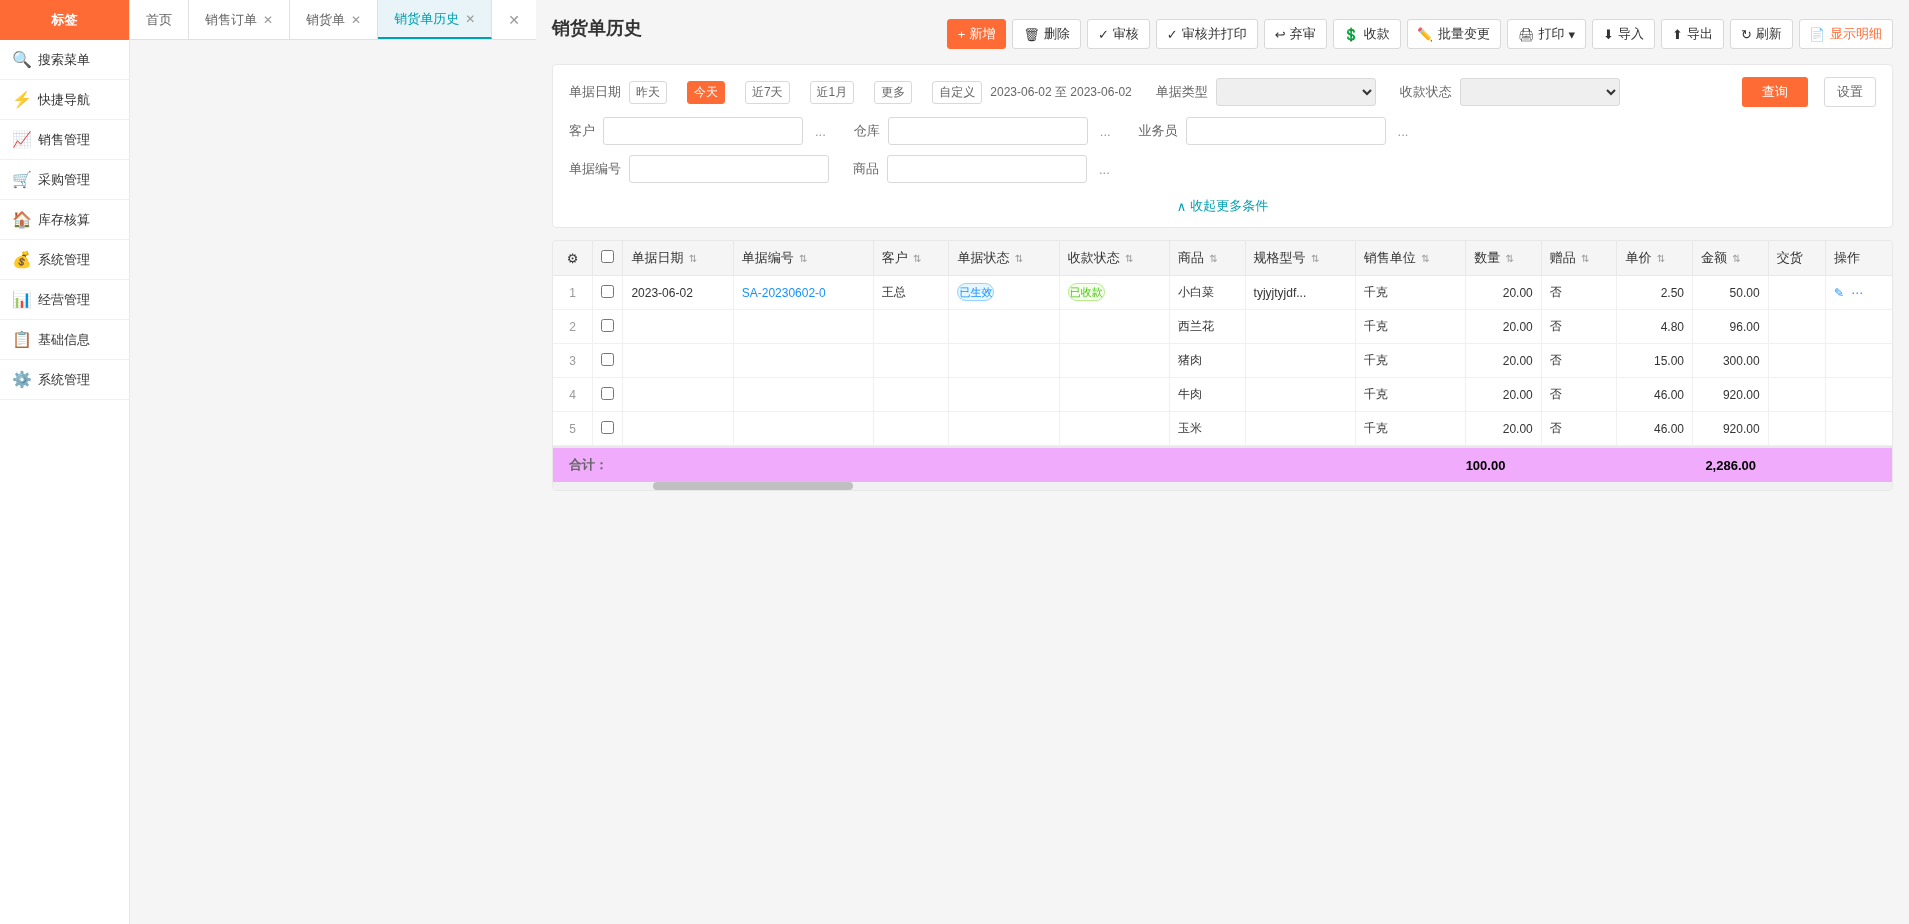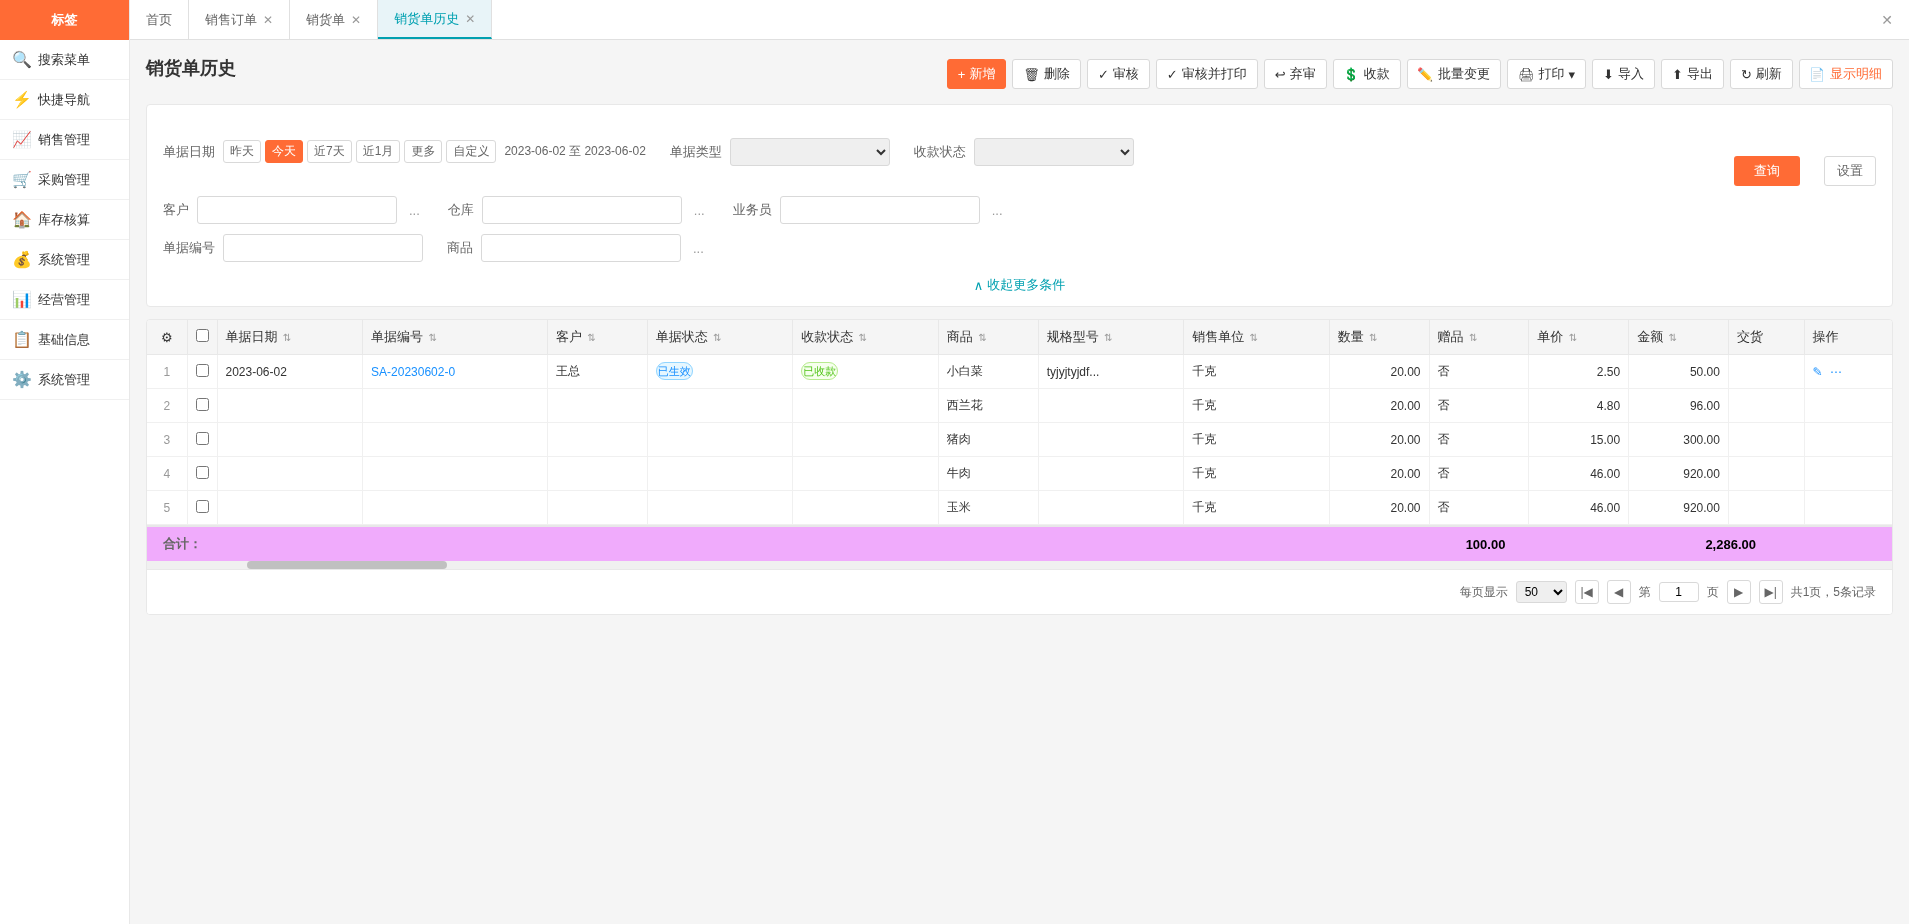--- a/index.html
+++ b/index.html
@@ -6,21 +6,21 @@
     body { display: flex; height: 924px; overflow: hidden; background: #f5f5f5; }
     
     
     .sidebar { width: 130px; background: #fff; border-right: 1px solid #e8e8e8; display: flex; flex-direction: column; height: 100%; }
     .sidebar-header { background: #ff6b35; height: 40px; display: flex; align-items: center; justify-content: center; color: white; font-size: 14px; font-weight: bold; }
     .sidebar-item { display: flex; align-items: center; padding: 10px 12px; cursor: pointer; color: #333; gap: 8px; border-bottom: 1px solid #f0f0f0; }
     .sidebar-item .icon { font-size: 16px; width: 18px; text-align: center; }
     .sidebar-item-label { font-size: 13px; }
     
     
-    .main { flex: 1; display: flex; flex-direction: column; overflow: hidden; }
+    .main { flex: 1; display: flex; flex-direction: row; overflow: hidden; }
     
     
     .tab-bar { background: #fff; border-bottom: 1px solid #e0e0e0; display: flex; align-items: center; height: 40px; padding: 0 0; }
     .tab { display: flex; align-items: center; padding: 0 16px; height: 100%; cursor: pointer; border-right: 1px solid #e0e0e0; color: #666; font-size: 13px; gap: 6px; }
     .tab.active { background: #e8f4f8; color: #00a0b0; border-bottom: 2px solid #00a0b0; }
     .tab .close-icon { font-size: 12px; color: #999; }
     .tab-close-btn { font-size: 14px; margin-left: auto; padding: 0 16px; cursor: pointer; color: #999; }
     
     
     .content { flex: 1; padding: 16px; overflow-y: auto; background: #f5f5f5; }
@@ -32,21 +32,21 @@
     .toolbar-btn.orange { color: #ff6b35; }
     
     
     .filter-area { background: #fff; border: 1px solid #e8e8e8; border-radius: 4px; padding: 12px 16px; margin-bottom: 12px; }
     .filter-row { display: flex; align-items: center; gap: 24px; margin-bottom: 10px; }
     .filter-item { display: flex; align-items: center; gap: 8px; }
     .filter-label { color: #666; font-size: 13px; white-space: nowrap; }
     .filter-input { border: 1px solid #d9d9d9; border-radius: 3px; padding: 4px 8px; font-size: 12px; color: #333; min-width: 120px; height: 28px; }
     .filter-input-wide { min-width: 200px; }
     .filter-select { border: 1px solid #d9d9d9; border-radius: 3px; padding: 4px 8px; font-size: 12px; color: #333; min-width: 160px; height: 28px; }
-    .date-range-btns { display: flex; gap: 4px; align-items: center; }
+    .date-range-btns { display: flex; gap: 20px; align-items: center; }
     .date-btn { padding: 2px 6px; border: 1px solid #d9d9d9; background: #fff; cursor: pointer; border-radius: 3px; font-size: 12px; color: #666; }
     .date-btn.active { background: #ff6b35; color: white; border-color: #ff6b35; }
     .date-display { color: #666; font-size: 12px; }
     .filter-dots { color: #999; cursor: pointer; padding: 0 4px; }
     .collapse-btn { display: flex; align-items: center; gap: 4px; color: #00a0b0; cursor: pointer; font-size: 12px; justify-content: center; padding-top: 4px; }
     .query-btn { background: #ff6b35; color: white; border: none; padding: 6px 20px; border-radius: 3px; cursor: pointer; font-size: 13px; }
     .setting-btn { background: white; color: #666; border: 1px solid #d9d9d9; padding: 5px 12px; border-radius: 3px; cursor: pointer; font-size: 13px; }
     
     
     .table-container { background: #fff; border: 1px solid #e8e8e8; border-radius: 4px; overflow: hidden; }
@@ -223,21 +223,21 @@
           <select class="filter-select">
             <option value=""></option>
           </select>
         </div>
         <div class="filter-item">
           <span class="filter-label">收款状态</span>
           <select class="filter-select">
             <option value=""></option>
           </select>
         </div>
-        <div style="margin-left:auto; display:flex; gap:24px;margin-top:39px;">
+        <div style="margin-left:auto; display:flex; gap:16px;">
           <button class="query-btn">查询</button>
           <button class="setting-btn">设置</button>
         </div>
       </div>
 
       <div class="filter-row">
         <div class="filter-item">
           <span class="filter-label">客户</span>
           <input class="filter-input filter-input-wide" type="text" style="">
           <span class="filter-dots">...</span>
@@ -440,30 +440,15 @@
         <span style="font-weight:bold; color:#666; width:150px;">合计：</span>
         <span style="flex:1"></span>
         <span style="font-weight:bold; min-width:120px; text-align:right; padding-right: 200px;">100.00</span>
         <span style="font-weight:bold; min-width:100px; text-align:right; padding-right: 120px;">2,286.00</span>
       </div>
 
       <div class="scroll-bar-area">
         <div class="scroll-bar-thumb"></div>
       </div>
 
-      <div class="pagination">
-        <span class="page-size-label">每页显示</span>
-        <select class="page-size-select">
-          <option value="50">50</option>
-          <option value="100">100</option>
-        </select>
-        <button class="page-nav-btn">|◀</button>
-        <button class="page-nav-btn">◀</button>
-        <span class="page-info">第</span>
-        <input class="page-input" type="text" value="1" style="">
-        <span class="page-info">页</span>
-        <button class="page-nav-btn">▶</button>
-        <button class="page-nav-btn">▶|</button>
-        <span class="page-info">共1页，5条记录</span>
-      </div>
     </div>
   </div>
 </div>
 
 </body></html>

